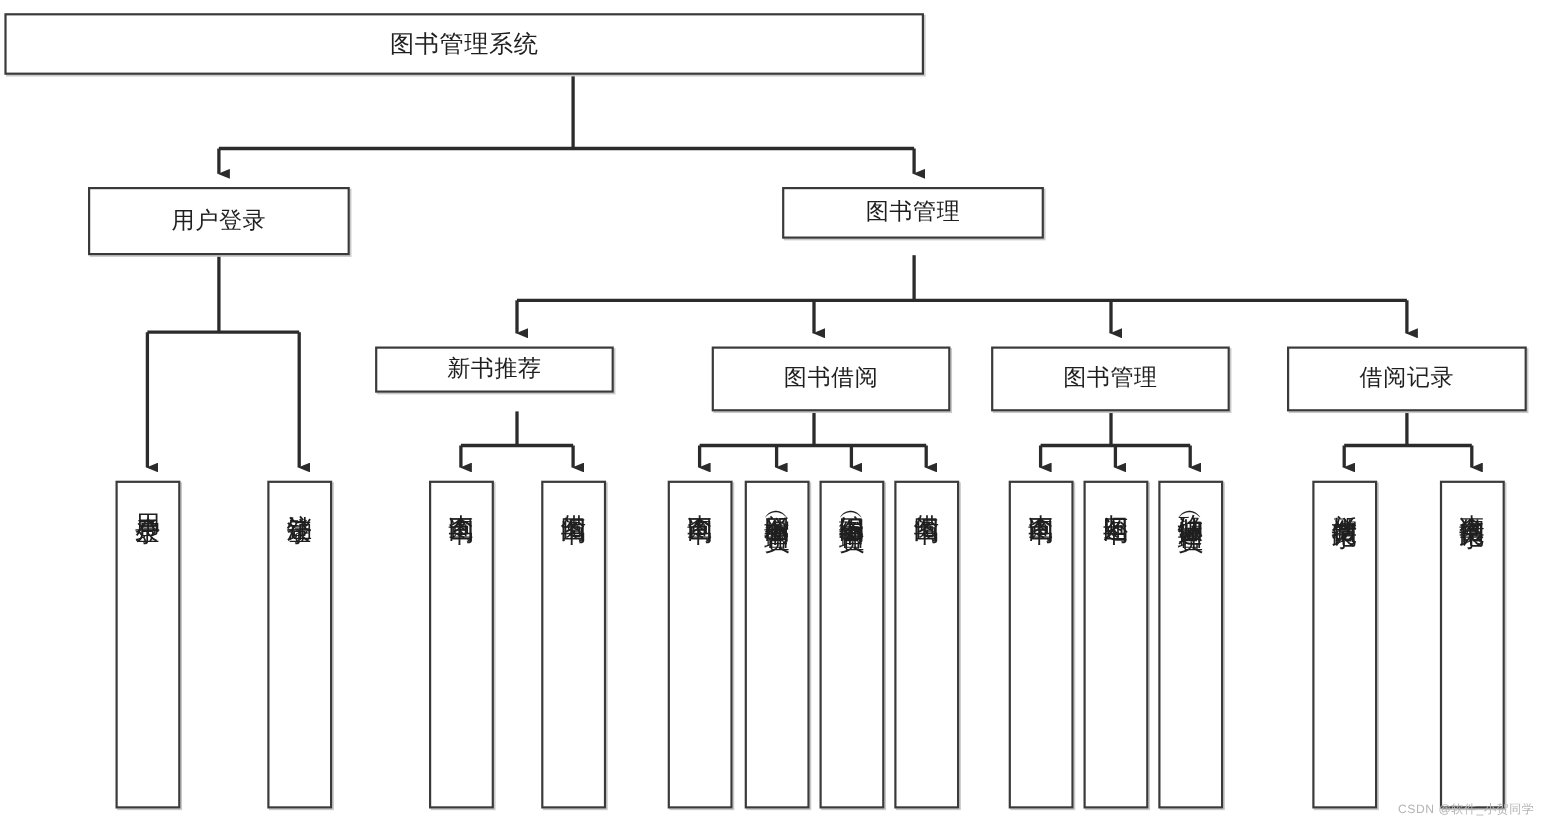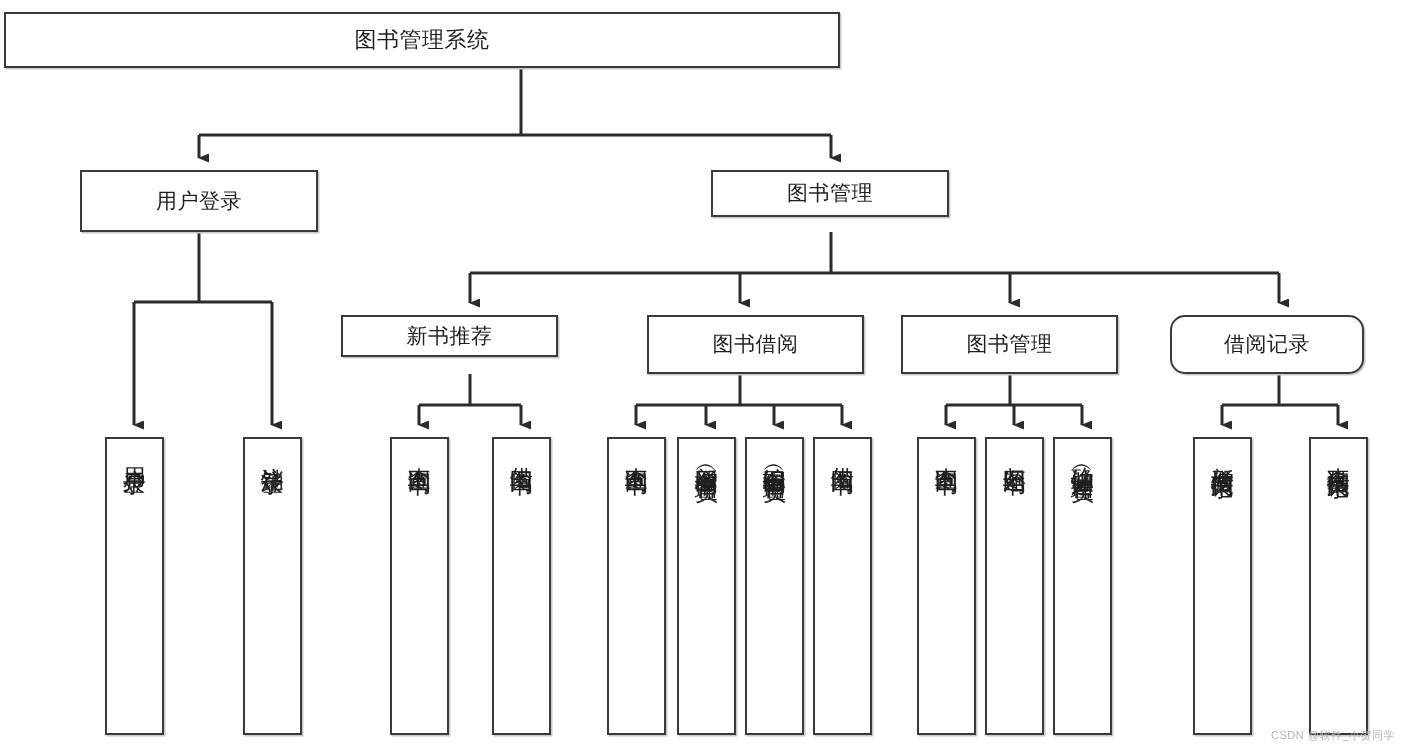--- a/index.html
+++ b/index.html
@@ -137,21 +137,21 @@
 
   <div class="node lvl3" style="left:341px;top:315px;width:217px;height:42px;">
     <span class="label">新书推荐</span>
   </div>
   <div class="node lvl3" style="left:647px;top:315px;width:217px;height:59px;">
     <span class="label">图书借阅</span>
   </div>
   <div class="node lvl3" style="left:901px;top:315px;width:217px;height:59px;">
     <span class="label">图书管理</span>
   </div>
-  <div class="node lvl3" style="left:1170px;top:315px;width:194px;height:59px;border-radius:15px;">
+  <div class="node lvl3" style="left:1170px;top:315px;width:218px;height:59px;">
     <span class="label">借阅记录</span>
   </div>
 
   <div class="node leaf" style="left:105px;top:437px;width:59px;height:298px;">
     <span class="label">用户登录</span>
   </div>
   <div class="node leaf" style="left:243px;top:437px;width:59px;height:298px;">
     <span class="label">注销登录</span>
   </div>
 

